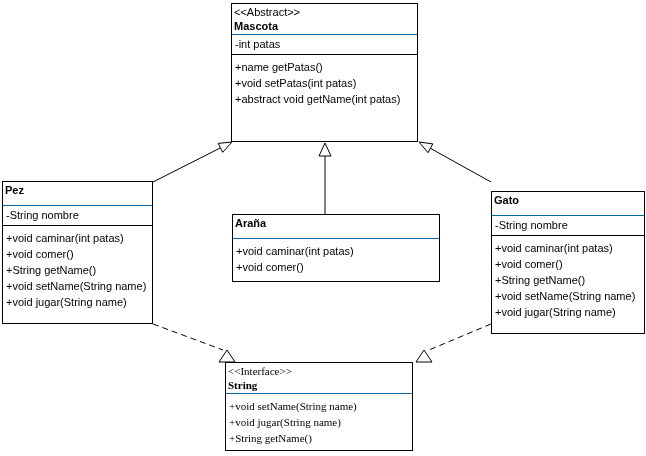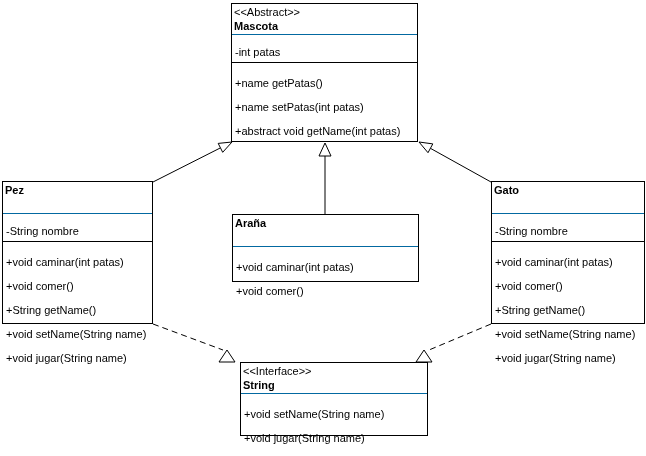--- a/index.html
+++ b/index.html
@@ -34,29 +34,28 @@
   .stereotype { font-weight: normal; }
   .cname { font-weight: bold; }
   .attrs {
     border-bottom: 1px solid #000000;
     padding: 1px 2px 2px 3px;
   }
   .methods { padding: 4px 2px 2px 3px; }
   .member {
     line-height: 16px;
     white-space: nowrap;
-    margin-top: 8px;
   }
   
   .box-animal  { left: 231px; top: 3px;   width: 187px; height: 139px; }
   .box-pez     { left: 2px;   top: 181px; width: 151px; height: 143px; }
-  .box-arana   { left: 232px; top: 214px; width: 187px; height: 68px;  }
-  .box-gato    { left: 491px; top: 181px; width: 154px; height: 143px; }
-  .box-mascota { left: 240px; top: 362px; width: 188px; height: 74px;  }
-  .box-arana .title, .box-pez .title, .box-gato .title { padding: 1px 2px 16px 2px; }
+  .box-arana   { left: 232px; top: 214px; width: 208px; height: 68px;  }
+  .box-gato    { left: 491px; top: 191px; width: 154px; height: 143px; }
+  .box-mascota { left: 225px; top: 362px; width: 188px; height: 89px; font-family: Liberation Serif, serif;  }
+  .box-arana .title, .box-pez .title, .box-gato .title { padding: 1px 2px 8px 2px; }
 </style>
 </head>
 <body>
 
 <div class="canvas">
 
   <svg class="connectors" viewBox="0 0 646 456" xmlns="http://www.w3.org/2000/svg">
 
     <g>
       <line x1="153" y1="182" x2="220.4" y2="147.9" stroke="#000" stroke-width="1"></line>
@@ -87,21 +86,21 @@
   <div class="uml-class box-animal">
     <div class="compartment title">
       <div class="stereotype">&lt;&lt;Abstract&gt;&gt;</div>
       <div class="cname">Mascota</div>
     </div>
     <div class="compartment attrs">
       <div class="member">-int patas</div>
     </div>
     <div class="compartment methods">
       <div class="member">+name getPatas()</div>
-      <div class="member">+name setPatas(int patas)</div>
+      <div class="member">+void setPatas(int patas)</div>
       <div class="member">+abstract void getName(int patas)</div>
     </div>
   </div>
 
   <div class="uml-class box-pez">
     <div class="compartment title">
       <div class="cname">Pez</div>
     </div>
     <div class="compartment attrs">
       <div class="member">-String nombre</div>

